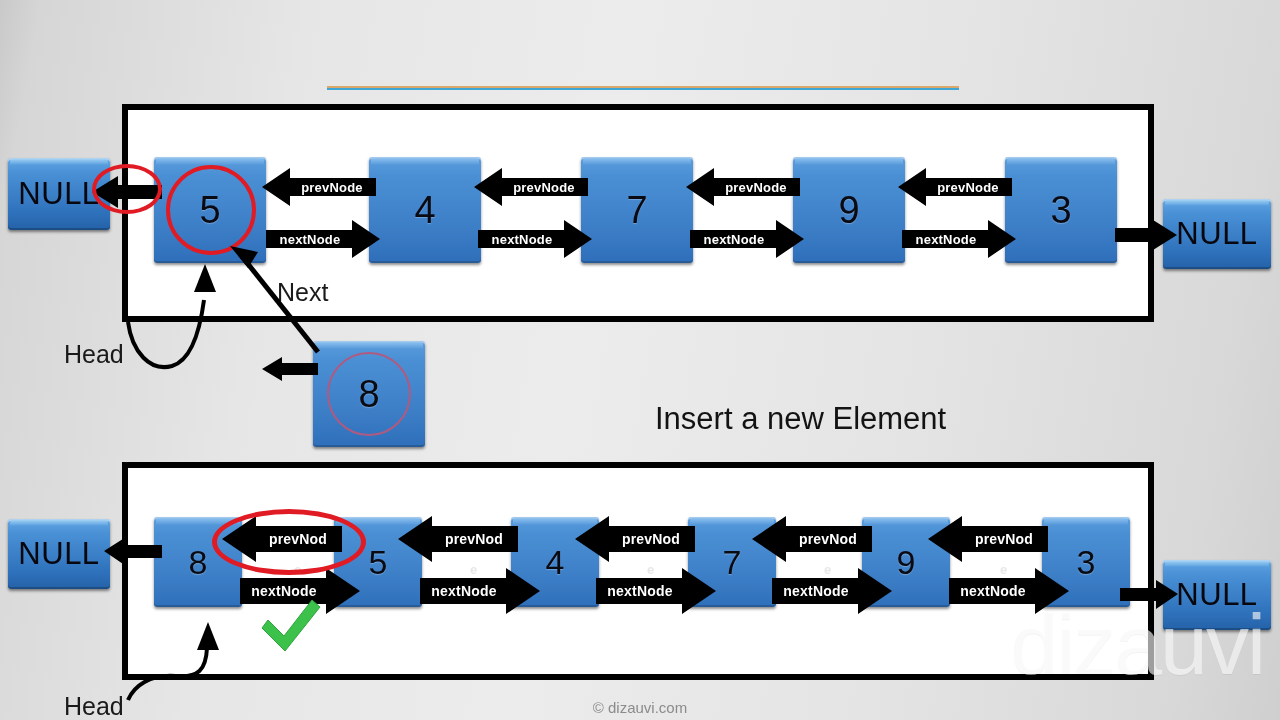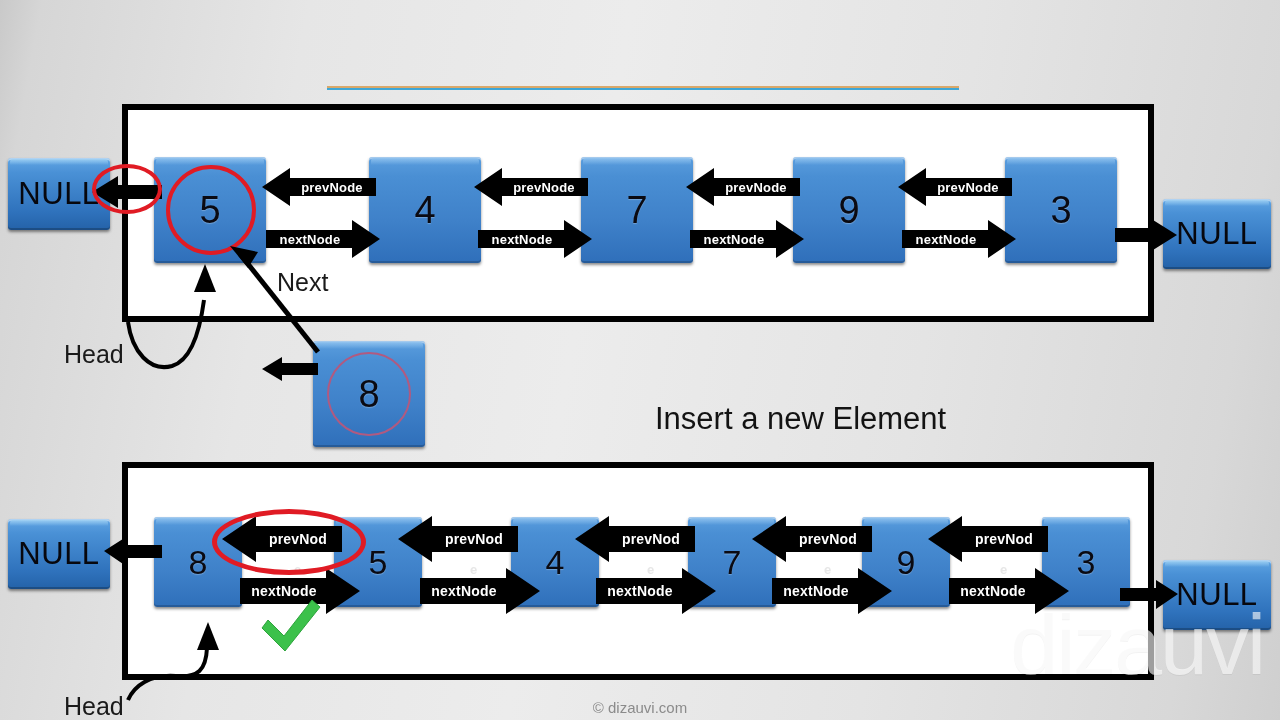--- a/index.html
+++ b/index.html
@@ -186,21 +186,21 @@
   <div class="ellipse" style="left:166px;top:165px;width:90px;height:90px;border:4px solid #e01b24;"></div>
 
   <div class="node" style="left:313px;top:341px;width:112px;height:106px;">8</div>
   <div class="ellipse" style="left:327px;top:352px;width:84px;height:84px;border:2px solid #b15a80;"></div>
   <div class="plainarrow" style="left:262px;top:355px;">
     <svg width="56" height="28" viewBox="0 0 56 28">
         <polygon points="0,14 20,2 20,8 56,8 56,20 20,20 20,26" fill="#000"></polygon>
       </svg>
   </div>
 
-  <div class="anno" style="left:277px;top:268px;">Next</div>
+  <div class="anno" style="left:277px;top:278px;">Next</div>
   <div class="anno" style="left:64px;top:340px;">Head</div>
 
   <div class="subtitle" style="left:655px;top:401px;">Insert a new Element</div>
 
   <div class="frame" id="frame2"></div>
 
   <div class="nullbox" style="left:8px;top:519px;width:102px;height:70px;">NULL</div>
 
   <div class="node" style="left:154px;top:517px;width:88px;height:90px;font-size:34px;">8</div>
   <div class="node" style="left:334px;top:517px;width:88px;height:90px;font-size:34px;">5</div>

